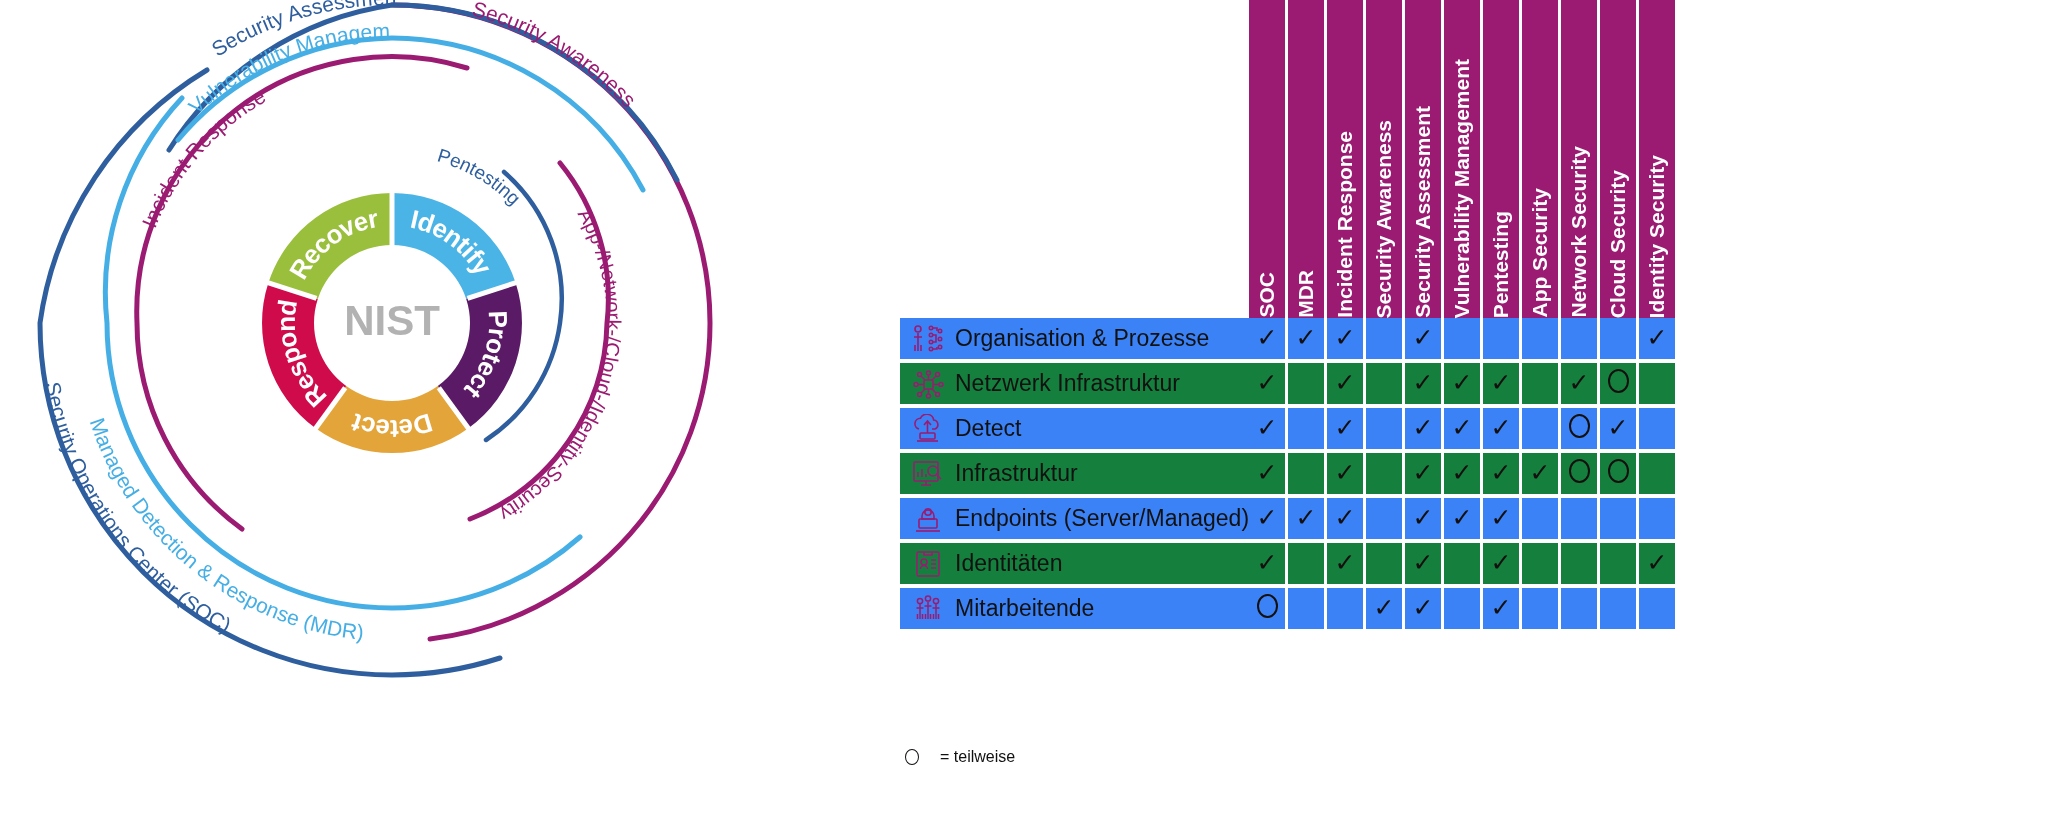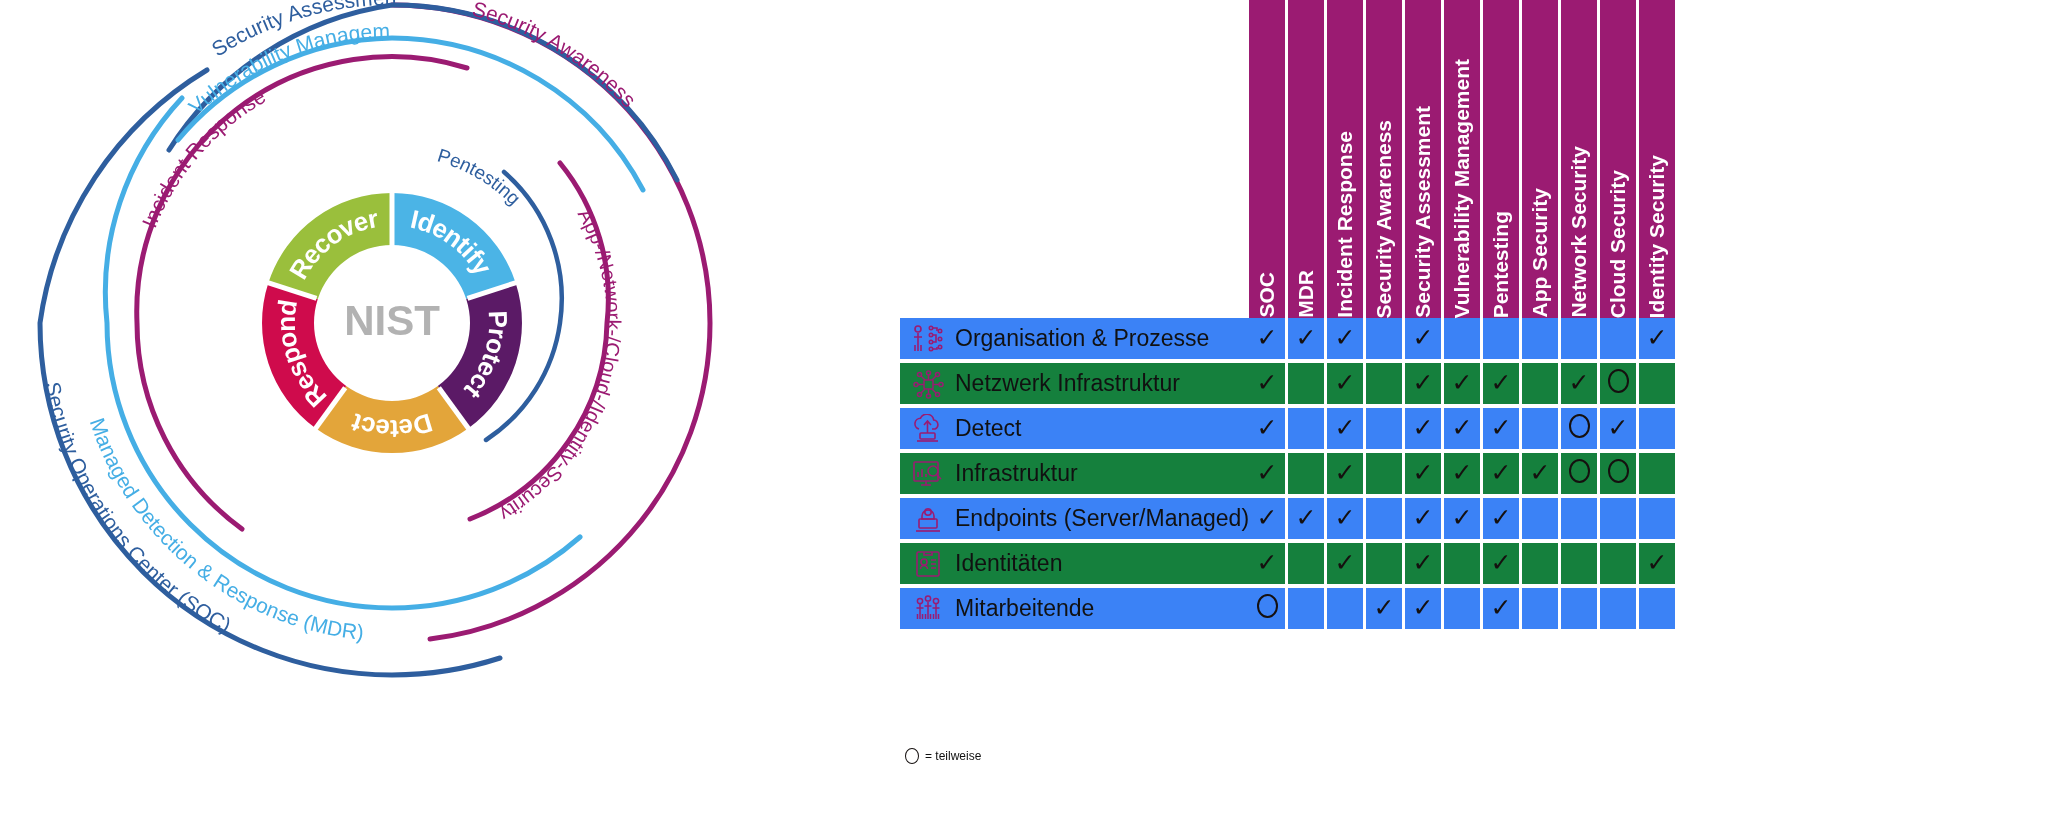--- a/index.html
+++ b/index.html
@@ -56,21 +56,21 @@
 
   tr.r-odd  td{background:#3b82f6;}
   tr.r-even td{background:#15803d;}
   tr.gap td{height:4px;background:#ffffff;border:none;}
 
   .check{font-size:25px;line-height:1;color:#15100f;display:inline-block;transform:translateY(-1px);}
   .circle{display:inline-block;width:17px;height:20px;border:2px solid #15100f;border-radius:50%;}
 
   .legend{
     position:absolute;left:5px;top:748px;
-    font-size:12px;color:#111111;display:flex;align-items:center;gap:6px;
+    font-size:16px;color:#111111;display:flex;align-items:center;gap:21px;
   }
   .legend .circle{width:12px;height:14px;border-width:1.6px;}
 
   .ico svg{display:block;margin:0 auto;}
 </style>
 </head>
 <body>
 
 <div class="stage">
 

